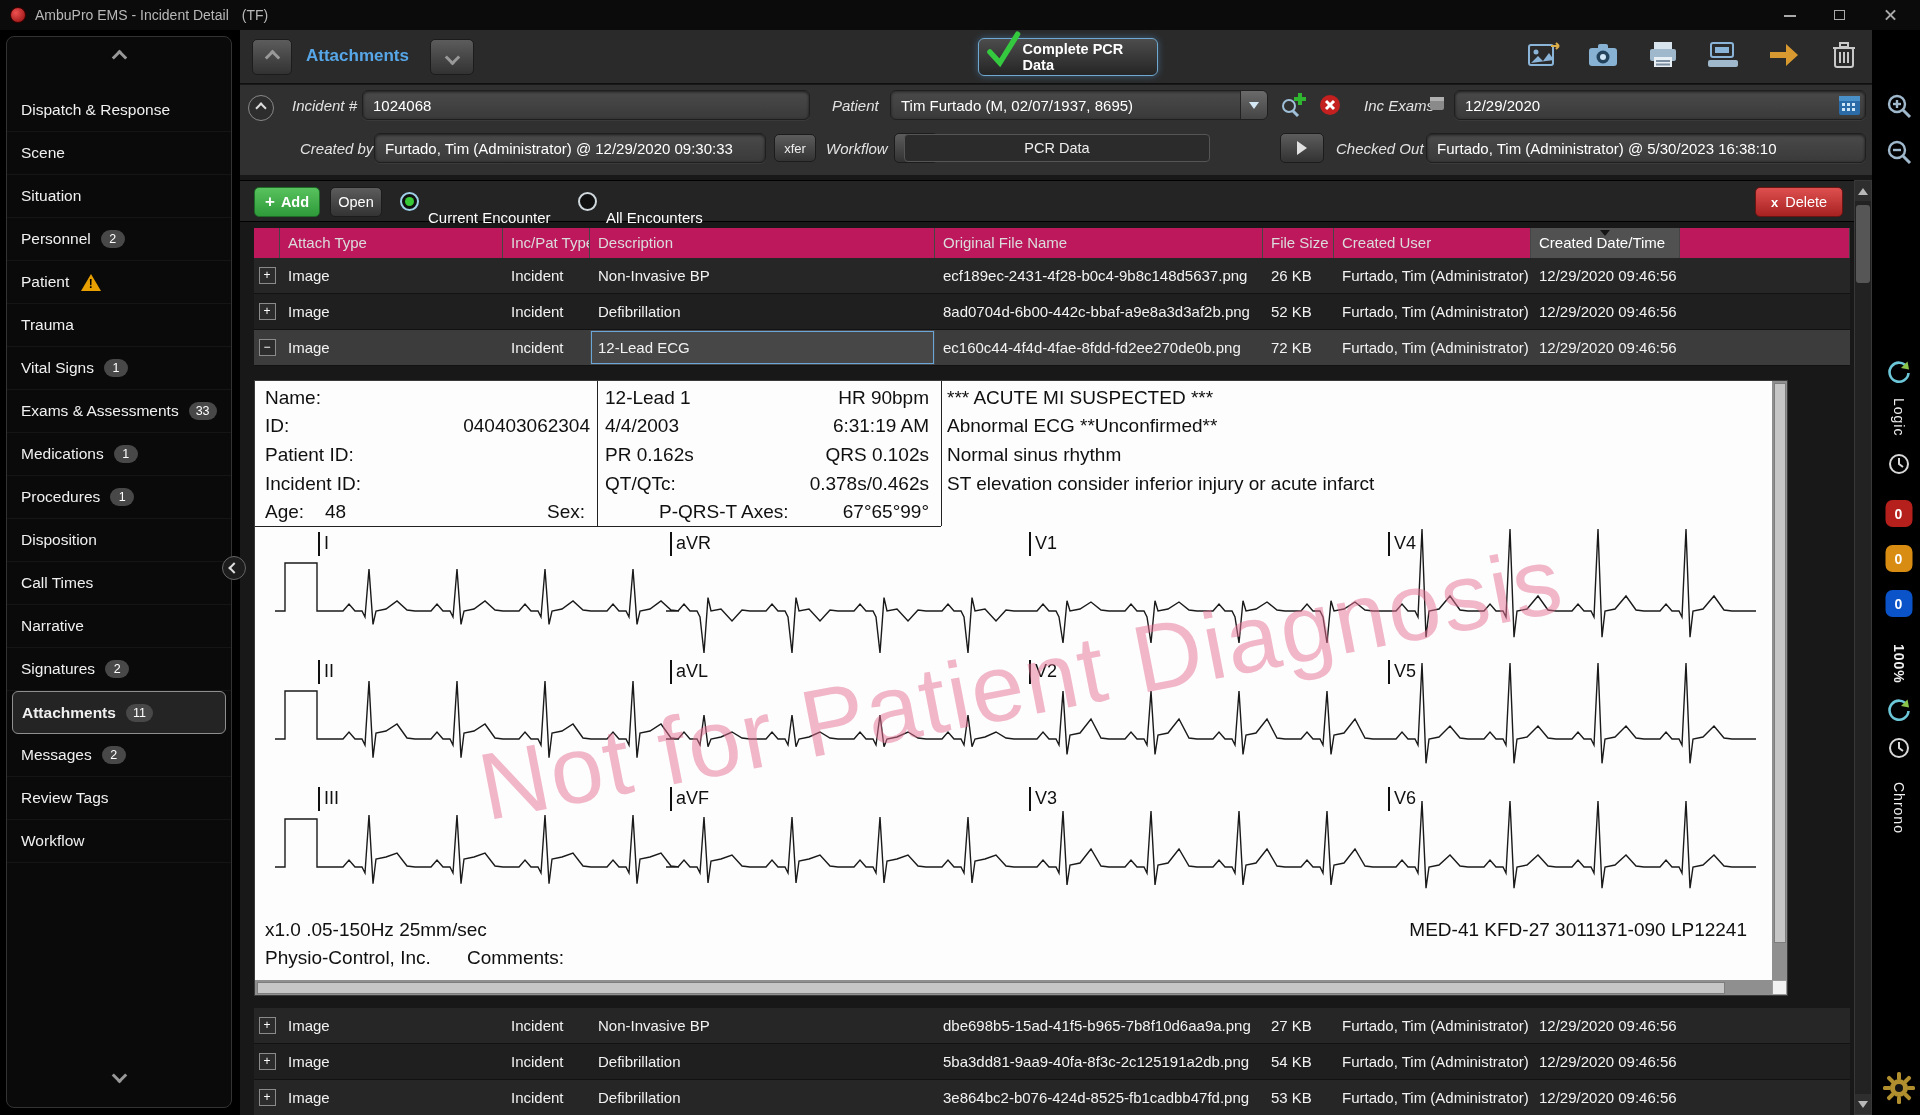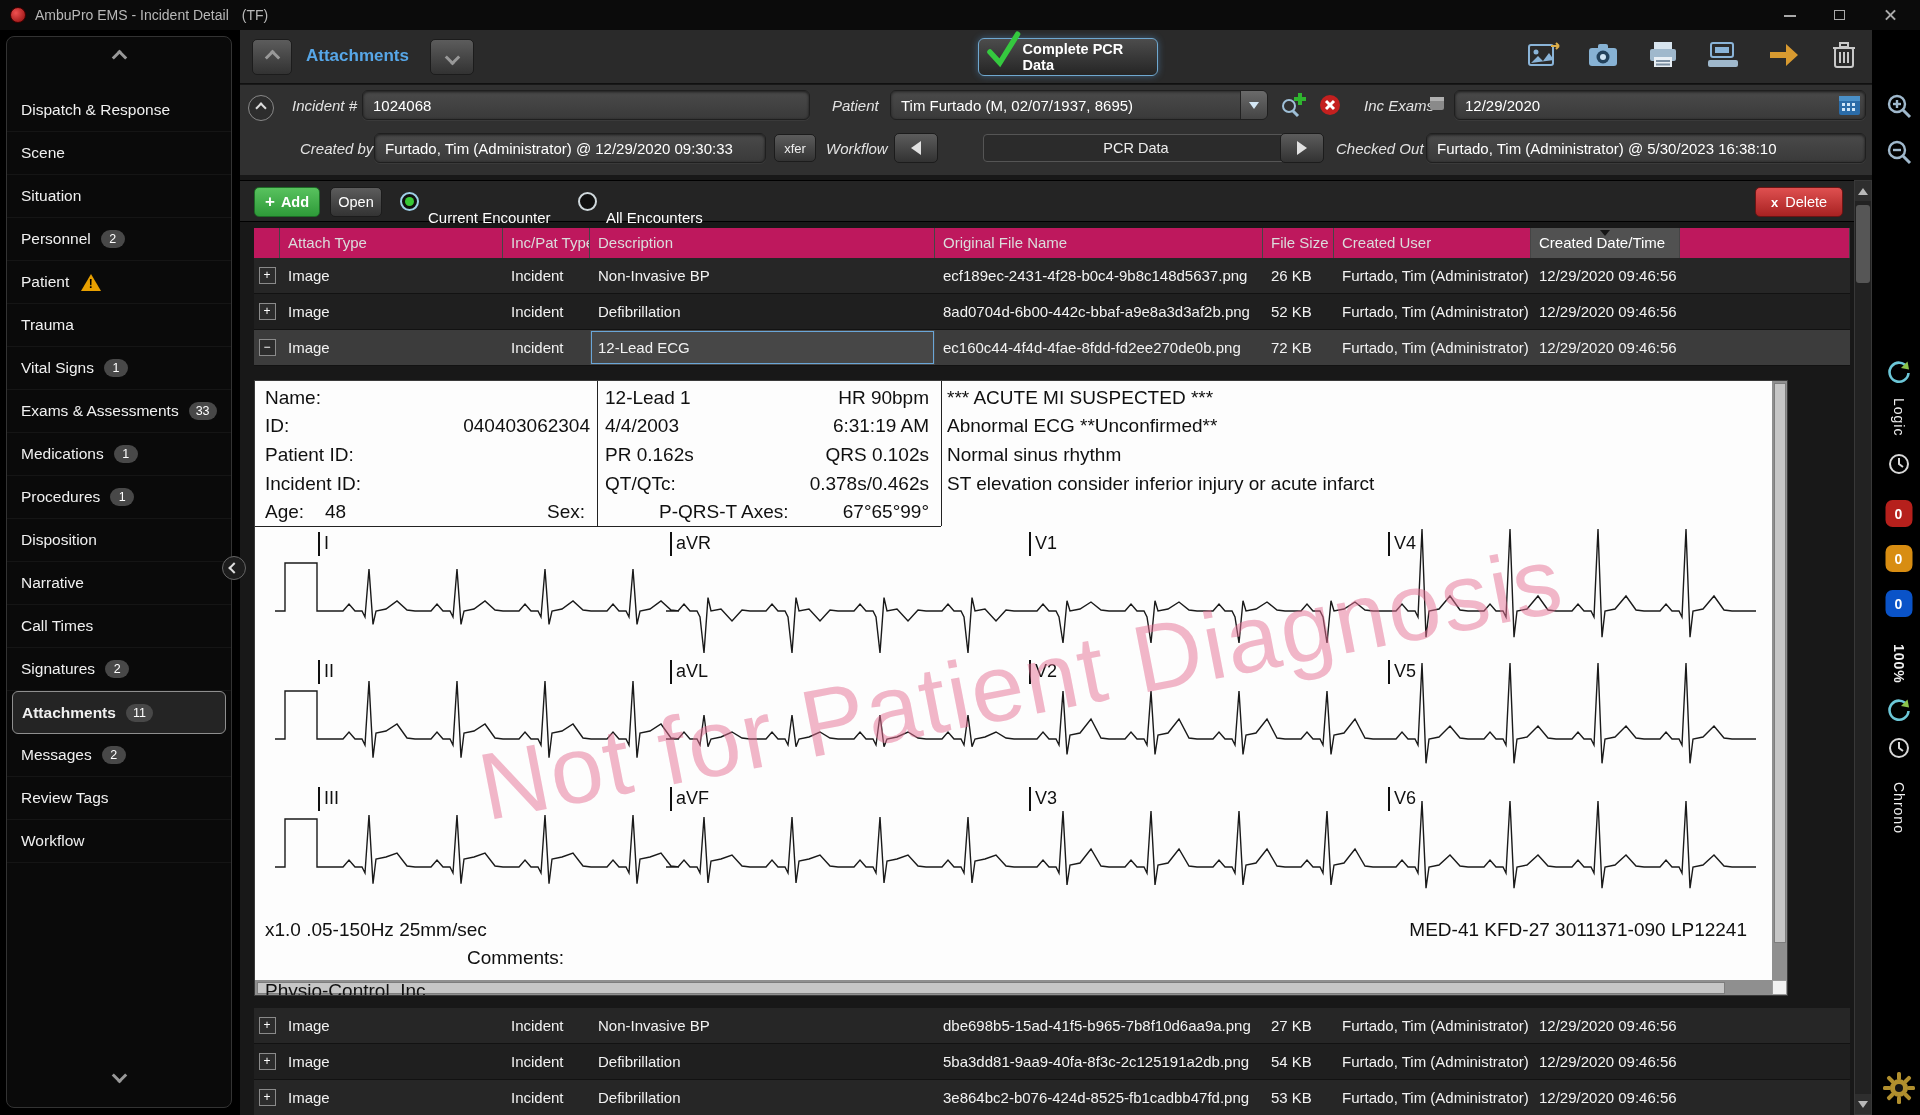--- a/index.html
+++ b/index.html
@@ -162,24 +162,24 @@
         <span class="badge">1</span>
       </div>
     <div class="nav-item">
         <span>Procedures</span>
         <span class="badge">1</span>
       </div>
     <div class="nav-item">
         <span>Disposition</span>
       </div>
     <div class="nav-item">
+        <span>Call Times</span>
+      </div>
+    <div class="nav-item">
         <span>Narrative</span>
-      </div>
-    <div class="nav-item">
-        <span>Call Times</span>
       </div>
     <div class="nav-item">
         <span>Signatures</span>
         <span class="badge">2</span>
       </div>
     <div class="nav-item active">
         <span>Attachments</span>
         <span class="badge">11</span>
       </div>
     <div class="nav-item">
@@ -309,21 +309,21 @@
           </g>
         </svg></span>
 
     <span class="flabel" style="left:60px;top:49px">Created by</span>
     <input class="field" style="left: 134px; top: 48px; width: 392px;" readonly="" value="Furtado, Tim (Administrator) @ 12/29/2020 09:30:33">
     <button class="xferbtn" style="left:534px;top:49px">xfer</button>
     <span class="flabel" style="left:586px;top:49px">Workflow</span>
     <button class="sq-btn" style="left:654px;top:48px;width:44px;height:30px">
         <i class="tri-left"></i>
       </button>
-    <div class="wfield" style="left:743px;top:49px;width:306px">PCR Data</div>
+    <div class="wfield" style="left:664px;top:49px;width:306px">PCR Data</div>
     <button class="sq-btn" style="left:1040px;top:48px;width:44px;height:30px">
         <i class="tri-right"></i>
       </button>
     <span class="flabel" style="left:1096px;top:49px">Checked Out</span>
     <input class="field" style="left: 1186px; top: 48px; width: 440px;" readonly="" value="Furtado, Tim (Administrator) @ 5/30/2023 16:38:10">
   </div>
 
   <div class="toolbar">
     <button class="addbtn">
         <span class="plus">+</span>
@@ -441,21 +441,21 @@
       <span class="lead" style="left:1133px;top:406px">V6</span>
 
       <svg id="ecg-traces" width="1534" height="616" viewBox="0 0 1534 616" style="position:absolute;left:0;top:0;z-index:2">
           <path d="M 20 230 L 30 230 L 30 182 L 62 182 L 62 230 L 74 230 L 78 230.0 L 88 230.0 L 94 223.0 L 100 230.0 L 107 230.0 L 110 236.0 L 114 188.0 L 118 243.4 L 121 230.0 L 131 228.0 L 142 220.0 L 152 229.0 L 160 230.0 L 166 230.0 L 176 230.0 L 182 223.0 L 188 230.0 L 195 230.0 L 198 236.0 L 202 188.0 L 206 243.4 L 209 230.0 L 219 228.0 L 230 220.0 L 240 229.0 L 248 230.0 L 254 230.0 L 264 230.0 L 270 223.0 L 276 230.0 L 283 230.0 L 286 236.0 L 290 188.0 L 294 243.4 L 297 230.0 L 307 228.0 L 318 220.0 L 328 229.0 L 336 230.0 L 342 230.0 L 352 230.0 L 358 223.0 L 364 230.0 L 371 230.0 L 374 236.0 L 378 188.0 L 382 243.4 L 385 230.0 L 395 228.0 L 406 220.0 L 416 229.0 L 424 230.0 L 411 230 L 413 230.0 L 423 230.0 L 429 223.0 L 435 230.0 L 442 230.0 L 445 236.0 L 449 272.0 L 453 216.6 L 456 230.0 L 466 228.0 L 477 240.0 L 487 229.0 L 495 230.0 L 501 230.0 L 511 230.0 L 517 223.0 L 523 230.0 L 530 230.0 L 533 236.0 L 537 272.0 L 541 216.6 L 544 230.0 L 554 228.0 L 565 240.0 L 575 229.0 L 583 230.0 L 589 230.0 L 599 230.0 L 605 223.0 L 611 230.0 L 618 230.0 L 621 236.0 L 625 272.0 L 629 216.6 L 632 230.0 L 642 228.0 L 653 240.0 L 663 229.0 L 671 230.0 L 677 230.0 L 687 230.0 L 693 223.0 L 699 230.0 L 706 230.0 L 709 236.0 L 713 272.0 L 717 216.6 L 720 230.0 L 730 228.0 L 741 240.0 L 751 229.0 L 759 230.0 L 770 230 L 772 230.0 L 782 230.0 L 788 223.0 L 794 230.0 L 801 230.0 L 804 236.0 L 808 262.0 L 812 219.8 L 815 230.0 L 825 228.0 L 836 221.0 L 846 229.0 L 854 230.0 L 860 230.0 L 870 230.0 L 876 223.0 L 882 230.0 L 889 230.0 L 892 236.0 L 896 262.0 L 900 219.8 L 903 230.0 L 913 228.0 L 924 221.0 L 934 229.0 L 942 230.0 L 948 230.0 L 958 230.0 L 964 223.0 L 970 230.0 L 977 230.0 L 980 236.0 L 984 262.0 L 988 219.8 L 991 230.0 L 1001 228.0 L 1012 221.0 L 1022 229.0 L 1030 230.0 L 1036 230.0 L 1046 230.0 L 1052 223.0 L 1058 230.0 L 1065 230.0 L 1068 236.0 L 1072 262.0 L 1076 219.8 L 1079 230.0 L 1089 228.0 L 1100 221.0 L 1110 229.0 L 1118 230.0 L 1129 230 L 1131 230.0 L 1141 230.0 L 1147 223.0 L 1153 230.0 L 1160 230.0 L 1163 236.0 L 1167 148.0 L 1171 256.2 L 1174 230.0 L 1184 228.0 L 1195 215.0 L 1205 229.0 L 1213 230.0 L 1219 230.0 L 1229 230.0 L 1235 223.0 L 1241 230.0 L 1248 230.0 L 1251 236.0 L 1255 148.0 L 1259 256.2 L 1262 230.0 L 1272 228.0 L 1283 215.0 L 1293 229.0 L 1301 230.0 L 1307 230.0 L 1317 230.0 L 1323 223.0 L 1329 230.0 L 1336 230.0 L 1339 236.0 L 1343 148.0 L 1347 256.2 L 1350 230.0 L 1360 228.0 L 1371 215.0 L 1381 229.0 L 1389 230.0 L 1395 230.0 L 1405 230.0 L 1411 223.0 L 1417 230.0 L 1424 230.0 L 1427 236.0 L 1431 148.0 L 1435 256.2 L 1438 230.0 L 1448 228.0 L 1459 215.0 L 1469 229.0 L 1477 230.0 L 1501 230" fill="none" stroke="#1a1a1a" stroke-width="1.4"></path>
           <path d="M 20 358 L 30 358 L 30 310 L 62 310 L 62 358 L 74 358 L 78 358.0 L 88 358.0 L 94 351.0 L 100 358.0 L 107 358.0 L 110 364.0 L 114 300.0 L 118 376.6 L 121 352.0 L 131 350.0 L 142 343.0 L 152 357.0 L 160 358.0 L 166 358.0 L 176 358.0 L 182 351.0 L 188 358.0 L 195 358.0 L 198 364.0 L 202 300.0 L 206 376.6 L 209 352.0 L 219 350.0 L 230 343.0 L 240 357.0 L 248 358.0 L 254 358.0 L 264 358.0 L 270 351.0 L 276 358.0 L 283 358.0 L 286 364.0 L 290 300.0 L 294 376.6 L 297 352.0 L 307 350.0 L 318 343.0 L 328 357.0 L 336 358.0 L 342 358.0 L 352 358.0 L 358 351.0 L 364 358.0 L 371 358.0 L 374 364.0 L 378 300.0 L 382 376.6 L 385 352.0 L 395 350.0 L 406 343.0 L 416 357.0 L 424 358.0 L 411 358 L 413 358.0 L 423 358.0 L 429 351.0 L 435 358.0 L 442 358.0 L 445 364.0 L 449 334.0 L 453 365.7 L 456 358.0 L 466 356.0 L 477 351.0 L 487 357.0 L 495 358.0 L 501 358.0 L 511 358.0 L 517 351.0 L 523 358.0 L 530 358.0 L 533 364.0 L 537 334.0 L 541 365.7 L 544 358.0 L 554 356.0 L 565 351.0 L 575 357.0 L 583 358.0 L 589 358.0 L 599 358.0 L 605 351.0 L 611 358.0 L 618 358.0 L 621 364.0 L 625 334.0 L 629 365.7 L 632 358.0 L 642 356.0 L 653 351.0 L 663 357.0 L 671 358.0 L 677 358.0 L 687 358.0 L 693 351.0 L 699 358.0 L 706 358.0 L 709 364.0 L 713 334.0 L 717 365.7 L 720 358.0 L 730 356.0 L 741 351.0 L 751 357.0 L 759 358.0 L 770 358 L 772 358.0 L 782 358.0 L 788 351.0 L 794 358.0 L 801 358.0 L 804 364.0 L 808 310.0 L 812 373.4 L 815 354.0 L 825 352.0 L 836 338.0 L 846 357.0 L 854 358.0 L 860 358.0 L 870 358.0 L 876 351.0 L 882 358.0 L 889 358.0 L 892 364.0 L 896 310.0 L 900 373.4 L 903 354.0 L 913 352.0 L 924 338.0 L 934 357.0 L 942 358.0 L 948 358.0 L 958 358.0 L 964 351.0 L 970 358.0 L 977 358.0 L 980 364.0 L 984 310.0 L 988 373.4 L 991 354.0 L 1001 352.0 L 1012 338.0 L 1022 357.0 L 1030 358.0 L 1036 358.0 L 1046 358.0 L 1052 351.0 L 1058 358.0 L 1065 358.0 L 1068 364.0 L 1072 310.0 L 1076 373.4 L 1079 354.0 L 1089 352.0 L 1100 338.0 L 1110 357.0 L 1118 358.0 L 1129 358 L 1131 358.0 L 1141 358.0 L 1147 351.0 L 1153 358.0 L 1160 358.0 L 1163 364.0 L 1167 282.0 L 1171 382.3 L 1174 358.0 L 1184 356.0 L 1195 345.0 L 1205 357.0 L 1213 358.0 L 1219 358.0 L 1229 358.0 L 1235 351.0 L 1241 358.0 L 1248 358.0 L 1251 364.0 L 1255 282.0 L 1259 382.3 L 1262 358.0 L 1272 356.0 L 1283 345.0 L 1293 357.0 L 1301 358.0 L 1307 358.0 L 1317 358.0 L 1323 351.0 L 1329 358.0 L 1336 358.0 L 1339 364.0 L 1343 282.0 L 1347 382.3 L 1350 358.0 L 1360 356.0 L 1371 345.0 L 1381 357.0 L 1389 358.0 L 1395 358.0 L 1405 358.0 L 1411 351.0 L 1417 358.0 L 1424 358.0 L 1427 364.0 L 1431 282.0 L 1435 382.3 L 1438 358.0 L 1448 356.0 L 1459 345.0 L 1469 357.0 L 1477 358.0 L 1501 358" fill="none" stroke="#1a1a1a" stroke-width="1.4"></path>
           <path d="M 20 486 L 30 486 L 30 438 L 62 438 L 62 486 L 74 486 L 78 486.0 L 88 486.0 L 94 479.0 L 100 486.0 L 107 486.0 L 110 492.0 L 114 434.0 L 118 502.6 L 121 478.0 L 131 476.0 L 142 472.0 L 152 485.0 L 160 486.0 L 166 486.0 L 176 486.0 L 182 479.0 L 188 486.0 L 195 486.0 L 198 492.0 L 202 434.0 L 206 502.6 L 209 478.0 L 219 476.0 L 230 472.0 L 240 485.0 L 248 486.0 L 254 486.0 L 264 486.0 L 270 479.0 L 276 486.0 L 283 486.0 L 286 492.0 L 290 434.0 L 294 502.6 L 297 478.0 L 307 476.0 L 318 472.0 L 328 485.0 L 336 486.0 L 342 486.0 L 352 486.0 L 358 479.0 L 364 486.0 L 371 486.0 L 374 492.0 L 378 434.0 L 382 502.6 L 385 478.0 L 395 476.0 L 406 472.0 L 416 485.0 L 424 486.0 L 411 486 L 413 486.0 L 423 486.0 L 429 479.0 L 435 486.0 L 442 486.0 L 445 492.0 L 449 436.0 L 453 502.0 L 456 480.0 L 466 478.0 L 477 474.0 L 487 485.0 L 495 486.0 L 501 486.0 L 511 486.0 L 517 479.0 L 523 486.0 L 530 486.0 L 533 492.0 L 537 436.0 L 541 502.0 L 544 480.0 L 554 478.0 L 565 474.0 L 575 485.0 L 583 486.0 L 589 486.0 L 599 486.0 L 605 479.0 L 611 486.0 L 618 486.0 L 621 492.0 L 625 436.0 L 629 502.0 L 632 480.0 L 642 478.0 L 653 474.0 L 663 485.0 L 671 486.0 L 677 486.0 L 687 486.0 L 693 479.0 L 699 486.0 L 706 486.0 L 709 492.0 L 713 436.0 L 717 502.0 L 720 480.0 L 730 478.0 L 741 474.0 L 751 485.0 L 759 486.0 L 770 486 L 772 486.0 L 782 486.0 L 788 479.0 L 794 486.0 L 801 486.0 L 804 492.0 L 808 430.0 L 812 503.9 L 815 484.0 L 825 482.0 L 836 468.0 L 846 485.0 L 854 486.0 L 860 486.0 L 870 486.0 L 876 479.0 L 882 486.0 L 889 486.0 L 892 492.0 L 896 430.0 L 900 503.9 L 903 484.0 L 913 482.0 L 924 468.0 L 934 485.0 L 942 486.0 L 948 486.0 L 958 486.0 L 964 479.0 L 970 486.0 L 977 486.0 L 980 492.0 L 984 430.0 L 988 503.9 L 991 484.0 L 1001 482.0 L 1012 468.0 L 1022 485.0 L 1030 486.0 L 1036 486.0 L 1046 486.0 L 1052 479.0 L 1058 486.0 L 1065 486.0 L 1068 492.0 L 1072 430.0 L 1076 503.9 L 1079 484.0 L 1089 482.0 L 1100 468.0 L 1110 485.0 L 1118 486.0 L 1129 486 L 1131 486.0 L 1141 486.0 L 1147 479.0 L 1153 486.0 L 1160 486.0 L 1163 492.0 L 1167 420.0 L 1171 507.1 L 1174 486.0 L 1184 484.0 L 1195 474.0 L 1205 485.0 L 1213 486.0 L 1219 486.0 L 1229 486.0 L 1235 479.0 L 1241 486.0 L 1248 486.0 L 1251 492.0 L 1255 420.0 L 1259 507.1 L 1262 486.0 L 1272 484.0 L 1283 474.0 L 1293 485.0 L 1301 486.0 L 1307 486.0 L 1317 486.0 L 1323 479.0 L 1329 486.0 L 1336 486.0 L 1339 492.0 L 1343 420.0 L 1347 507.1 L 1350 486.0 L 1360 484.0 L 1371 474.0 L 1381 485.0 L 1389 486.0 L 1395 486.0 L 1405 486.0 L 1411 479.0 L 1417 486.0 L 1424 486.0 L 1427 492.0 L 1431 420.0 L 1435 507.1 L 1438 486.0 L 1448 484.0 L 1459 474.0 L 1469 485.0 L 1477 486.0 L 1501 486" fill="none" stroke="#1a1a1a" stroke-width="1.4"></path>
         </svg>
       <div class="watermark">Not for Patient Diagnosis</div>
 
       <span class="ecg-foot" style="left:10px;top:538px">x1.0 .05-150Hz 25mm/sec</span>
-      <span class="ecg-foot" style="left:10px;top:599px">Physio-Control, Inc.</span>
+      <span class="ecg-foot" style="left:10px;top:566px">Physio-Control, Inc.</span>
       <span class="ecg-foot" style="left:212px;top:566px">Comments:</span>
       <span class="ecg-foot" style="right:40px;top:538px">MED-41 KFD-27 3011371-090 LP12241</span>
 
       <div class="ecg-vscroll">
           <div class="thumb"></div>
         </div>
       <div class="ecg-hscroll">
           <div class="thumb"></div>
         </div>
       <div class="ecg-corner"></div>

